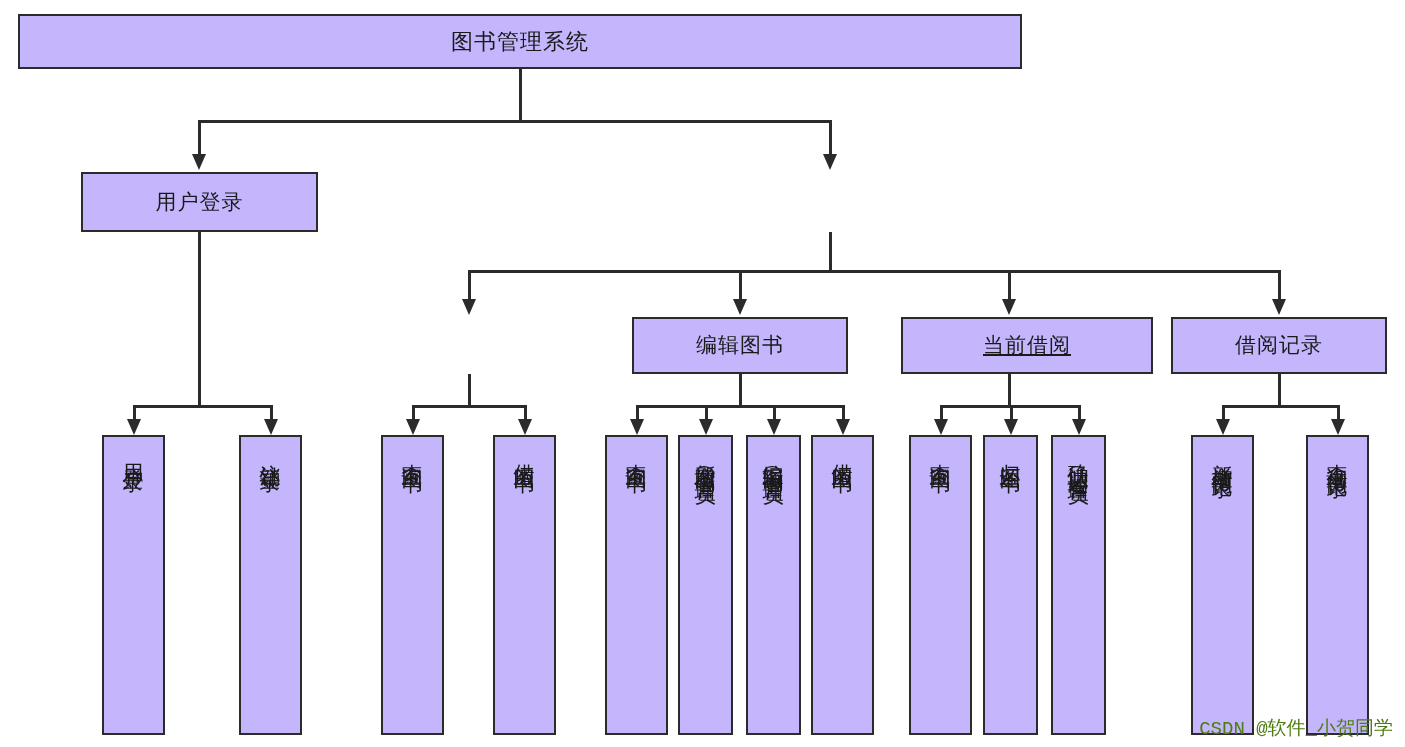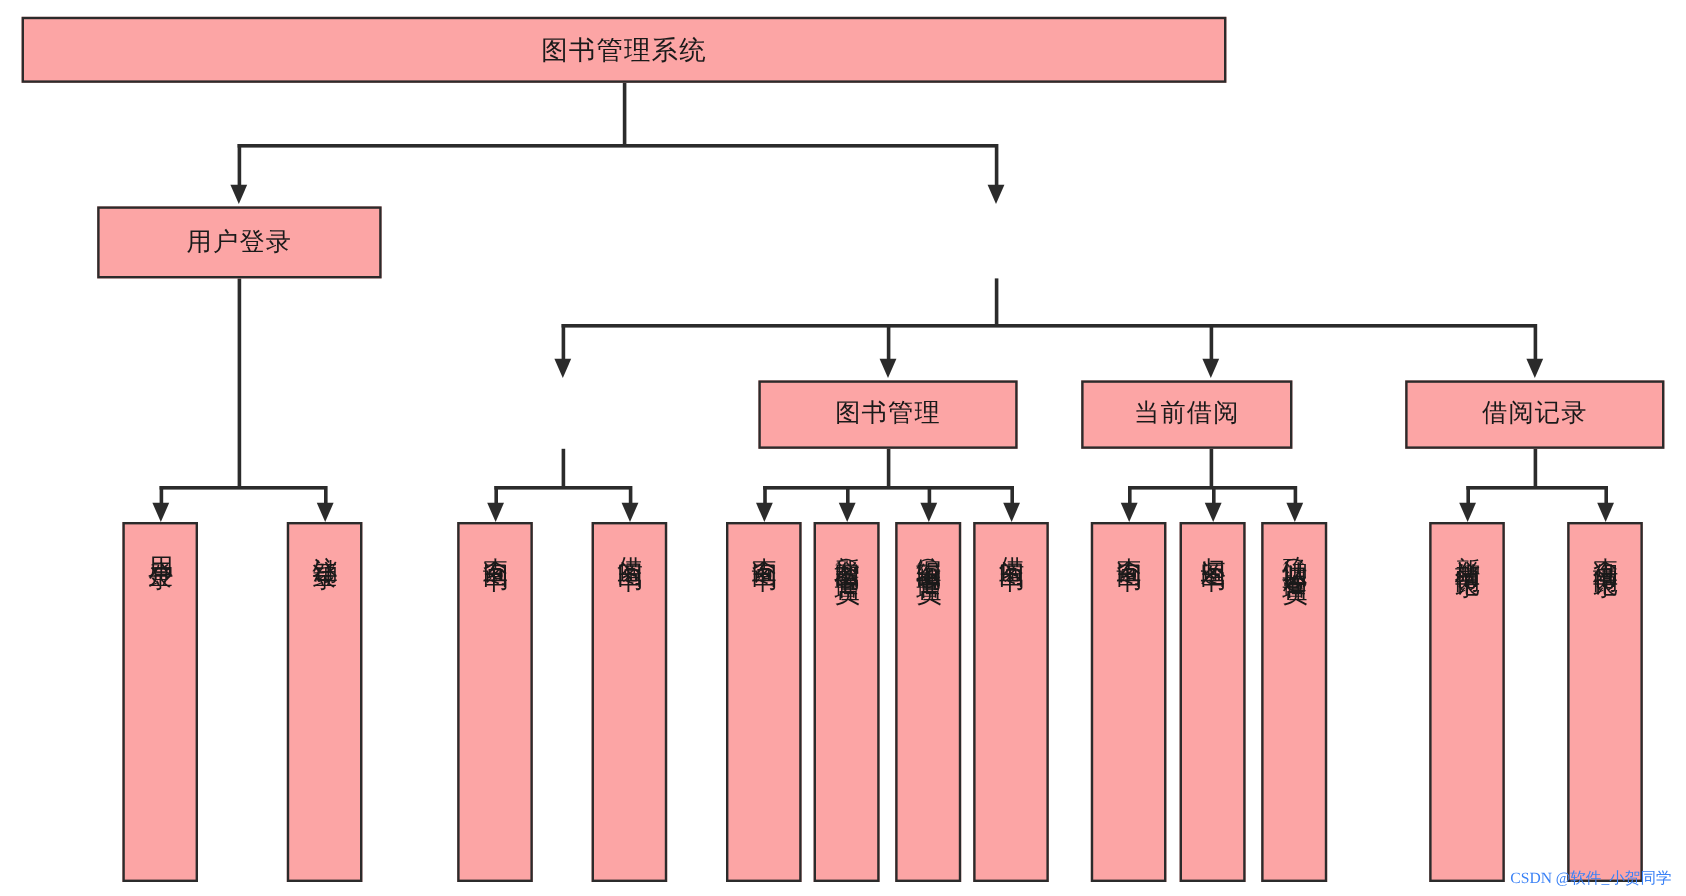--- a/index.html
+++ b/index.html
@@ -11,21 +11,21 @@
     overflow:hidden;
     position:relative;
   }
   #diagram{
     position:absolute;left:0;top:0;width:1405px;height:747px;
   }
   
   .node{
     position:absolute;
     box-sizing:border-box;
-    background:#fca5a5;
+    background:#c4b5fd;
     border:2.5px solid #2b2b2b;
     display:flex;
     align-items:center;
     justify-content:center;
     color:#1a1a1a;
     z-index:3;
   }
   .node .label{
     font-size:21px;
     line-height:1.15;
@@ -68,23 +68,23 @@
     border-right:7px solid transparent;
     border-top:16px solid #2b2b2b;
     z-index:2;
   }
 
   
   #watermark{
     position:absolute;
     right:12px;
     bottom:6px;
-    font-size:13px;
-    color:#3b82f6;
-    font-family:Liberation Serif, serif;
+    font-size:19px;
+    color:#4d7c0f;
+    font-family:Liberation Mono, monospace;
     white-space:nowrap;
     z-index:5;
     pointer-events:none;
   }
 </style>
 </head>
 <body>
 
 <div id="diagram">
 
@@ -118,23 +118,23 @@
   <div class="ln v" style="left:468px;top:270px;height:31px;"></div>
   <div class="arrow" style="left:462px;top:299px;"></div>
   <div class="ln v" style="left:739px;top:270px;height:31px;"></div>
   <div class="arrow" style="left:733px;top:299px;"></div>
   <div class="ln v" style="left:1008px;top:270px;height:31px;"></div>
   <div class="arrow" style="left:1002px;top:299px;"></div>
   <div class="ln v" style="left:1278px;top:270px;height:31px;"></div>
   <div class="arrow" style="left:1272px;top:299px;"></div>
 
   <div class="node h" style="left:632px;top:317px;width:216px;height:57px;">
-    <span class="label">图书管理</span>
-  </div>
-  <div class="node h" style="left:901px;top:317px;width:176px;height:57px;">
+    <span class="label">编辑图书</span>
+  </div>
+  <div class="node h" style="left:901px;top:317px;width:252px;height:57px;text-decoration:underline;">
     <span class="label">当前借阅</span>
   </div>
   <div class="node h" style="left:1171px;top:317px;width:216px;height:57px;">
     <span class="label">借阅记录</span>
   </div>
 
   <div class="ln v" style="left:468px;top:374px;height:31px;"></div>
   <div class="ln h" style="left:412px;top:405px;width:114px;"></div>
   <div class="ln v" style="left:412px;top:405px;height:16px;"></div>
   <div class="arrow" style="left:406px;top:419px;"></div>

